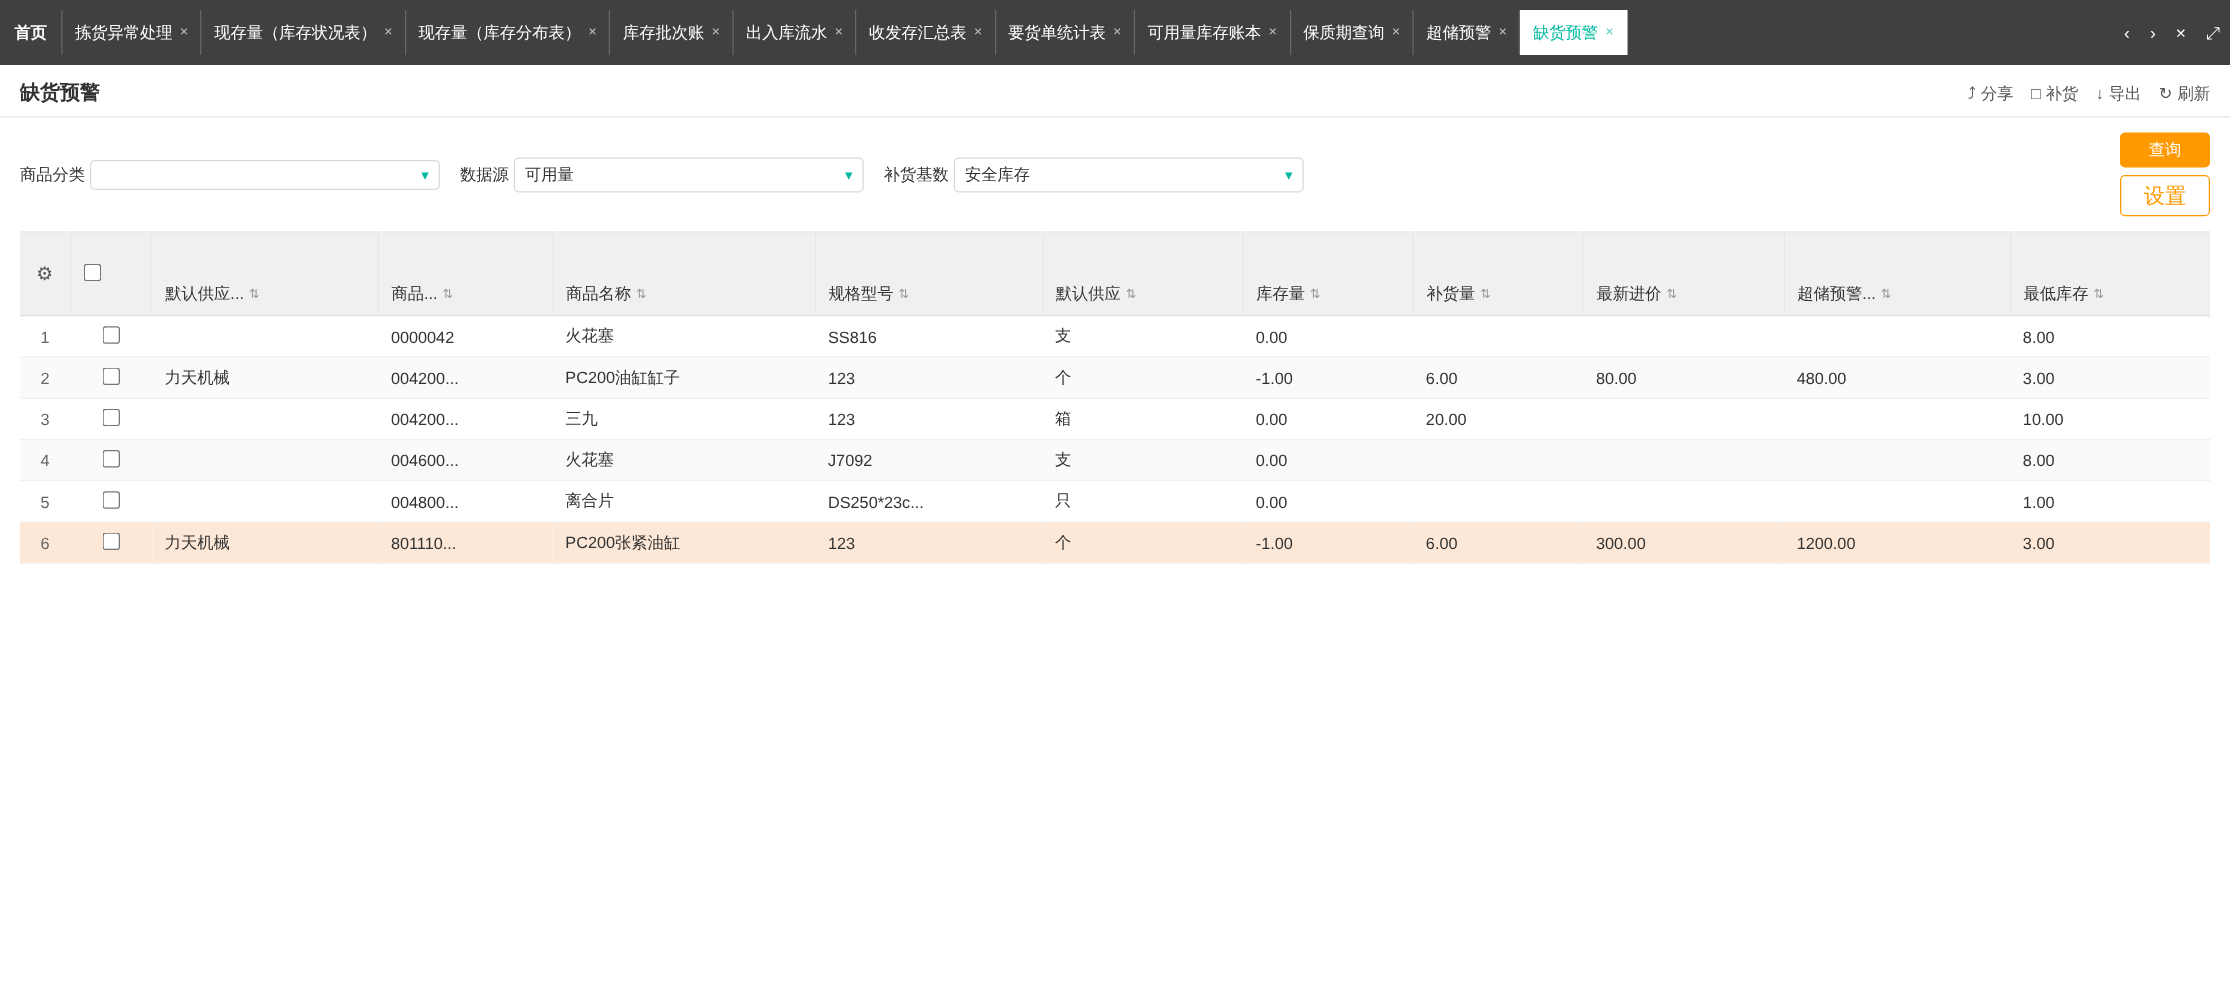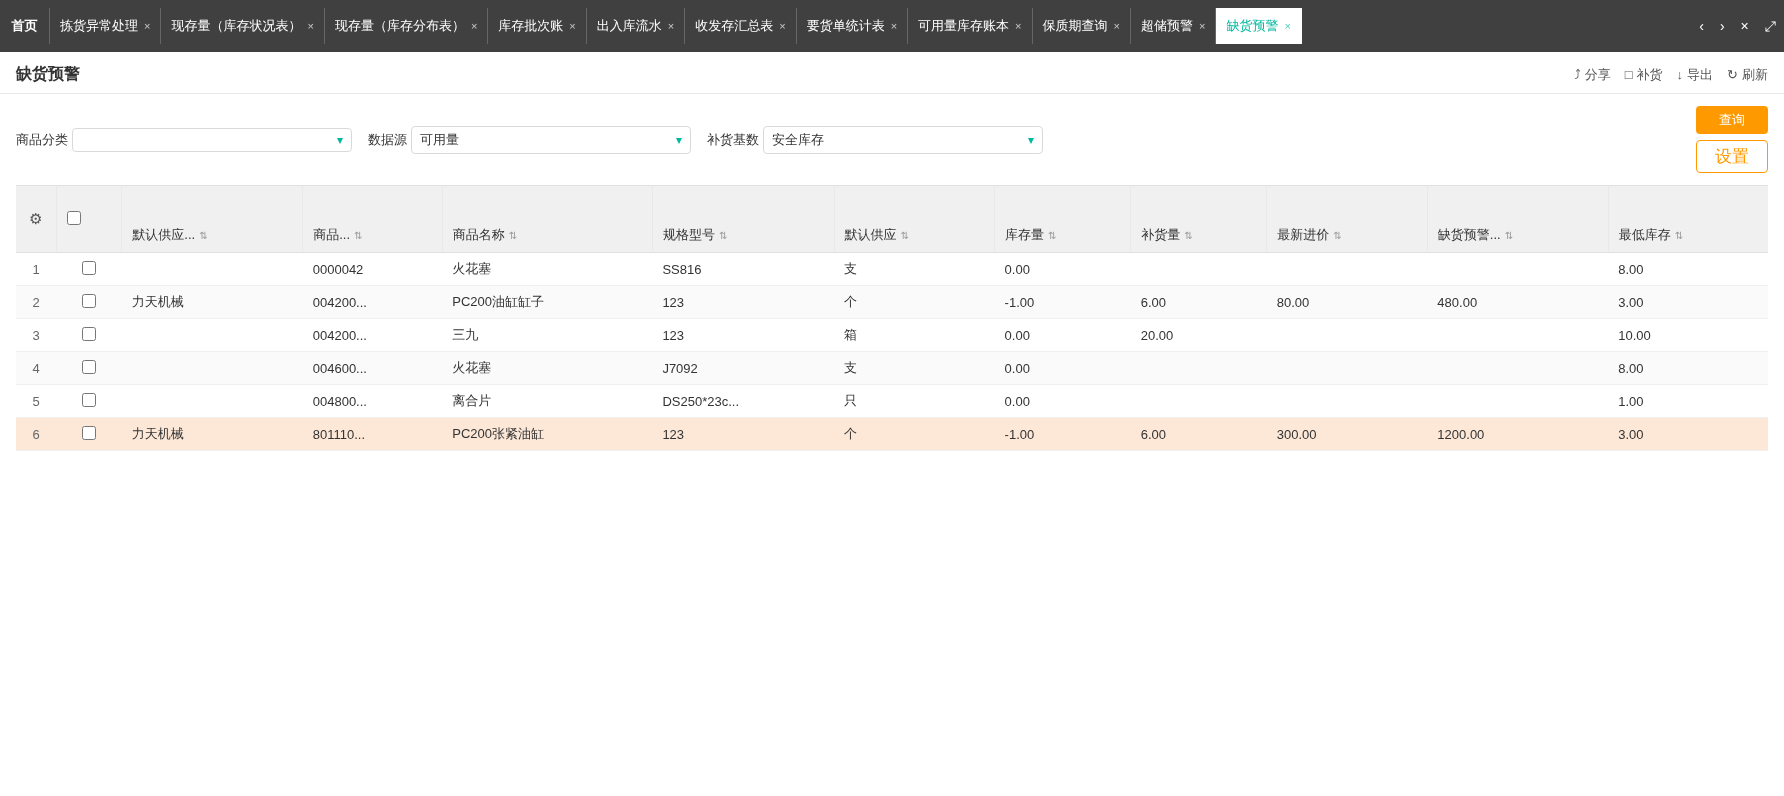--- a/index.html
+++ b/index.html
@@ -364,21 +364,21 @@
             </div>
           </th>
           <th>
             <div class="th-sort">
               <span>最新进价</span>
               <span class="sort-icon">⇅</span>
             </div>
           </th>
           <th>
             <div class="th-sort">
-              <span>缺货预警...</span>
+              <span>超储预警...</span>
               <span class="sort-icon">⇅</span>
             </div>
           </th>
           <th>
             <div class="th-sort">
               <span>最低库存</span>
               <span class="sort-icon">⇅</span>
             </div>
           </th>
         </tr>

